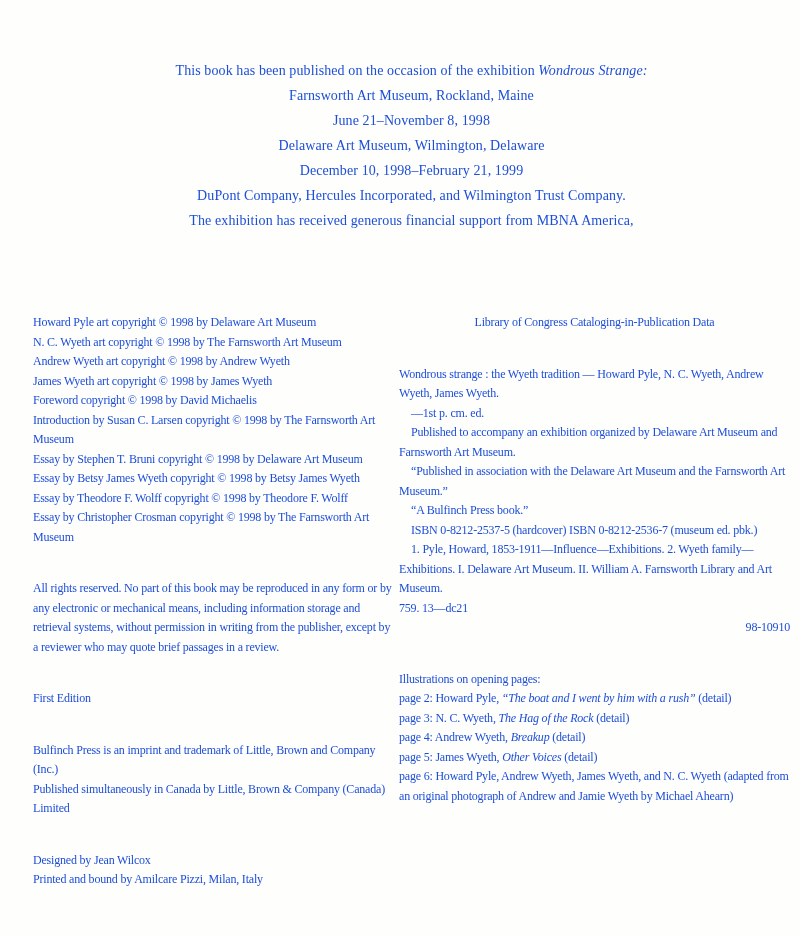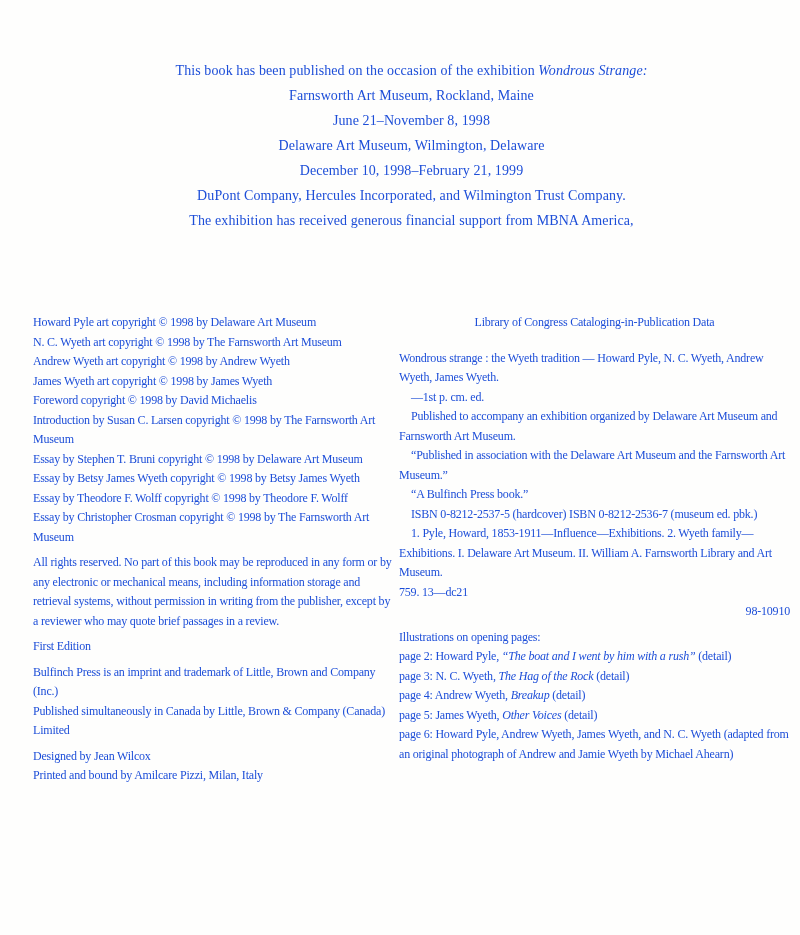--- a/index.html
+++ b/index.html
@@ -42,21 +42,21 @@
   }
   .col-right {
     flex: 1 1 auto;
     margin-left: 6px;
   }
   .cip-header {
     text-align: center;
     margin-bottom: 16px;
   }
   .tline { }
-  .tline.gap { margin-top: 6px; }
+  .tline.gap { margin-top: 32px; }
   .tline.ind { text-indent: 12px; }
   .tline.a-right { text-align: right; }
   .tline i { font-style: italic; }
 </style>
 </head>
 <body>
 
 <div class="page">
 
   <div class="top-block">

